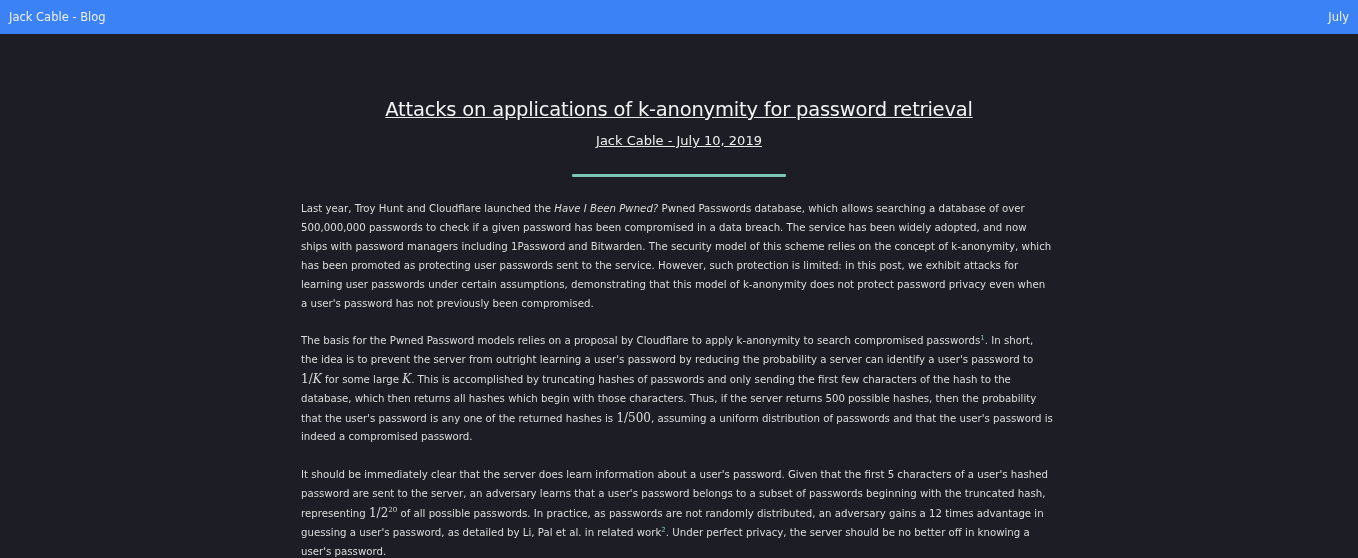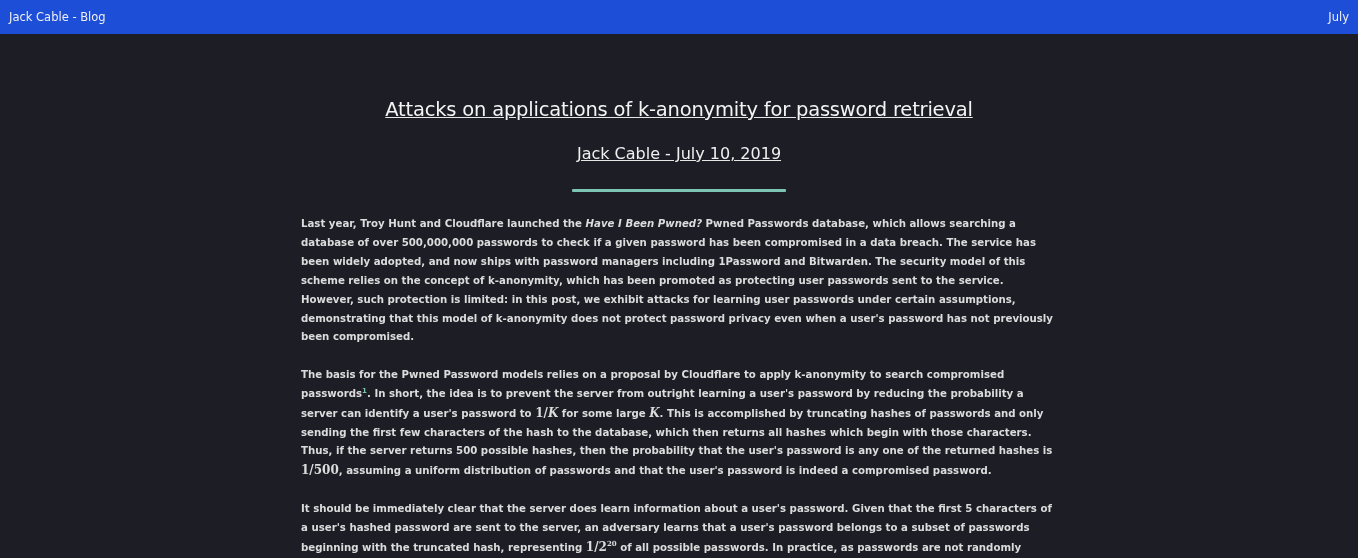--- a/index.html
+++ b/index.html
@@ -3,43 +3,43 @@
 <meta charset="utf-8">
 <style>
   html, body { margin: 0; padding: 0; }
   body {
     width: 1358px; height: 558px; overflow: hidden;
     background: #1d1d26;
     color: #e6e6e6;
     font-family: "DejaVu Sans", sans-serif;
   }
   .navbar {
-    height: 34px; background: #1d4ed8;
+    height: 34px; background: #3b82f6;
     display: flex; align-items: center; justify-content: space-between;
     padding: 9px 9px; box-sizing: border-box;
     font-size: 11.5px; color: #f0f0f0;
   }
   .navbar a { color: #f0f0f0; text-decoration: none; }
   .post-header { text-align: center; text-decoration: underline; }
   .post-title {
     margin: 0; padding-top: 64px;
     font-size: 19.5px; font-weight: normal; color: #f4f4f4;
     letter-spacing: -0.2px;
   }
-  .post-meta { margin-top: 23px; font-size: 16px; color: #f0f0f0; }
+  .post-meta { margin-top: 12px; font-size: 13px; color: #f0f0f0; }
   .divider {
     width: 214px; height: 3px; margin: 26px auto 0;
     background: #7cc5b5; border-radius: 1px;
   }
   .content {
     width: 752px; margin: 23px auto 0; padding-left: 0;
     position: relative; left: -2px;
     font-size: 10.2px; line-height: 18.9px; color: #dcdcdc;
   }
-  .content p { margin: 0 0 18.5px 0; font-weight: bold; }
+  .content p { margin: 0 0 18.5px 0; }
   .math { font-family: "DejaVu Serif", serif; font-size: 12px; }
   .math i { font-style: italic; }
   sup { font-size: 7px; line-height: 0; }
   sup a { color: #7cc5b5; text-decoration: none; }
 </style>
 </head>
 <body>
 
 <nav class="navbar">
   <a href="#">Jack Cable - Blog</a>

